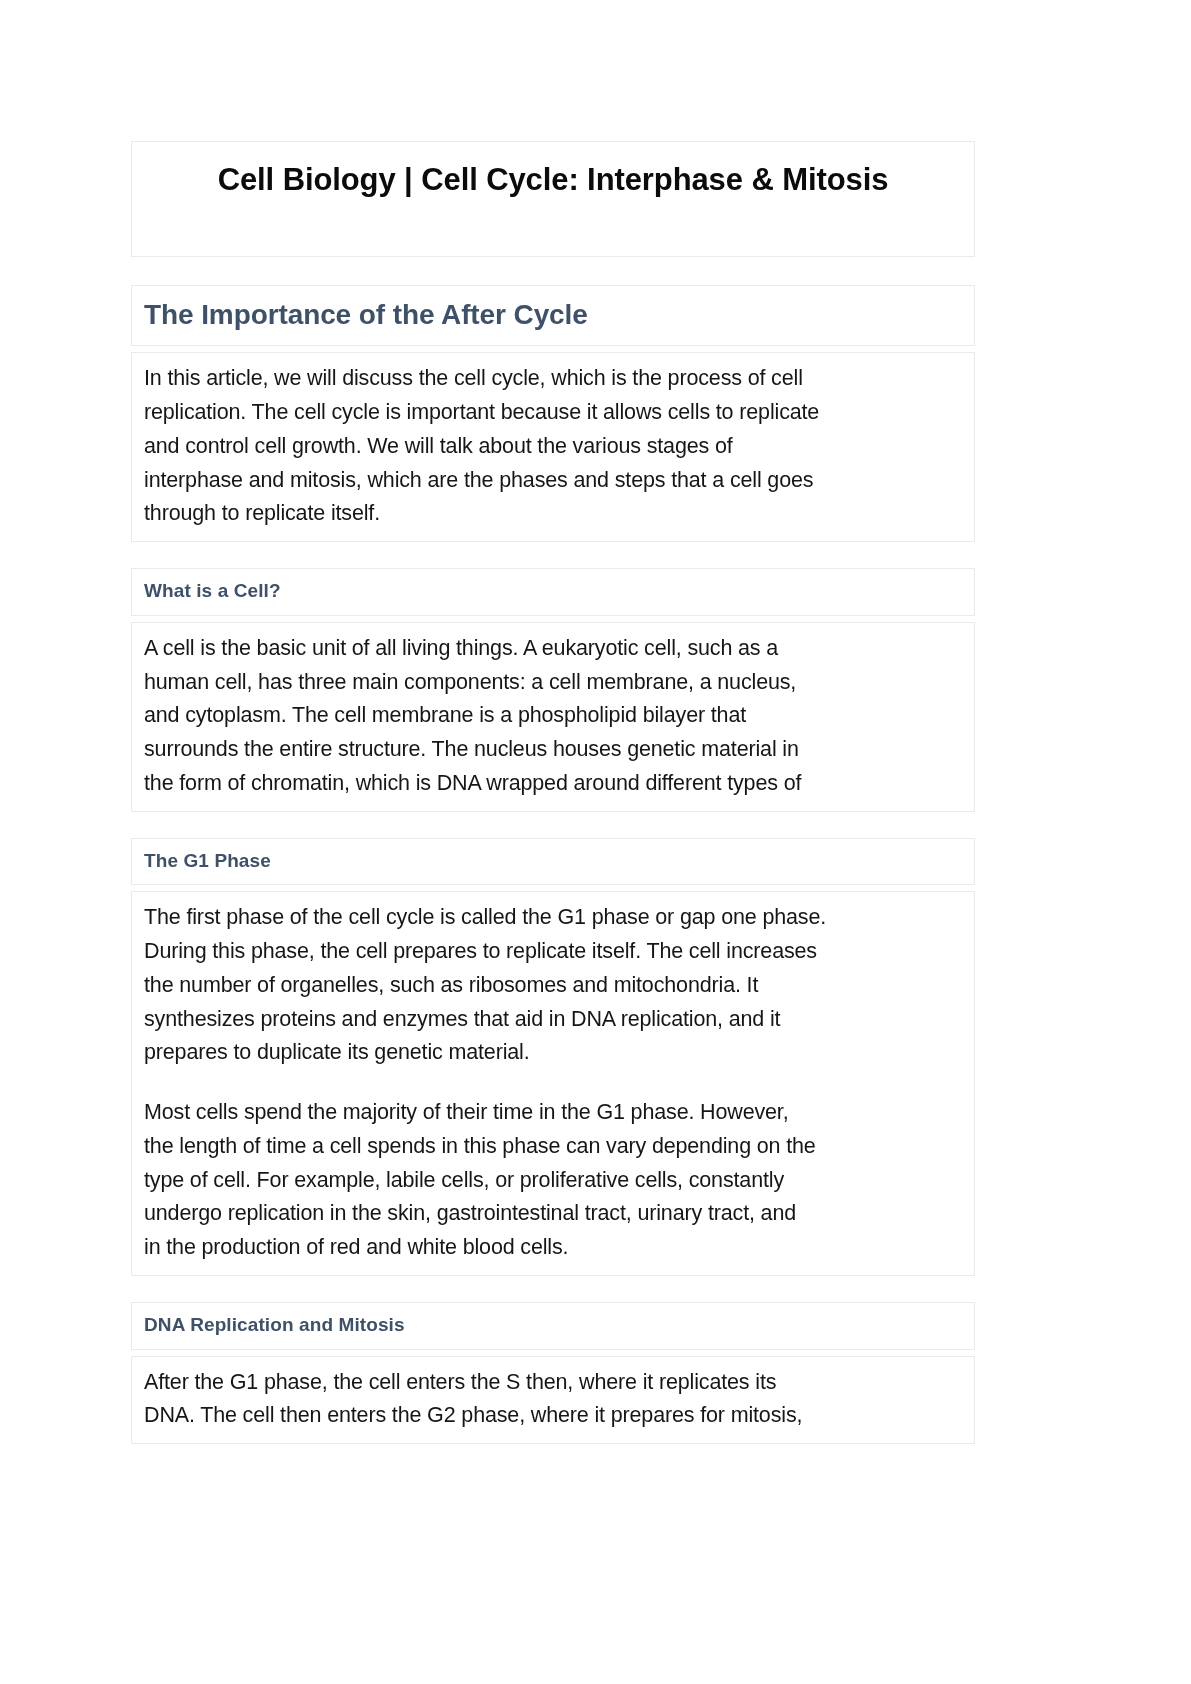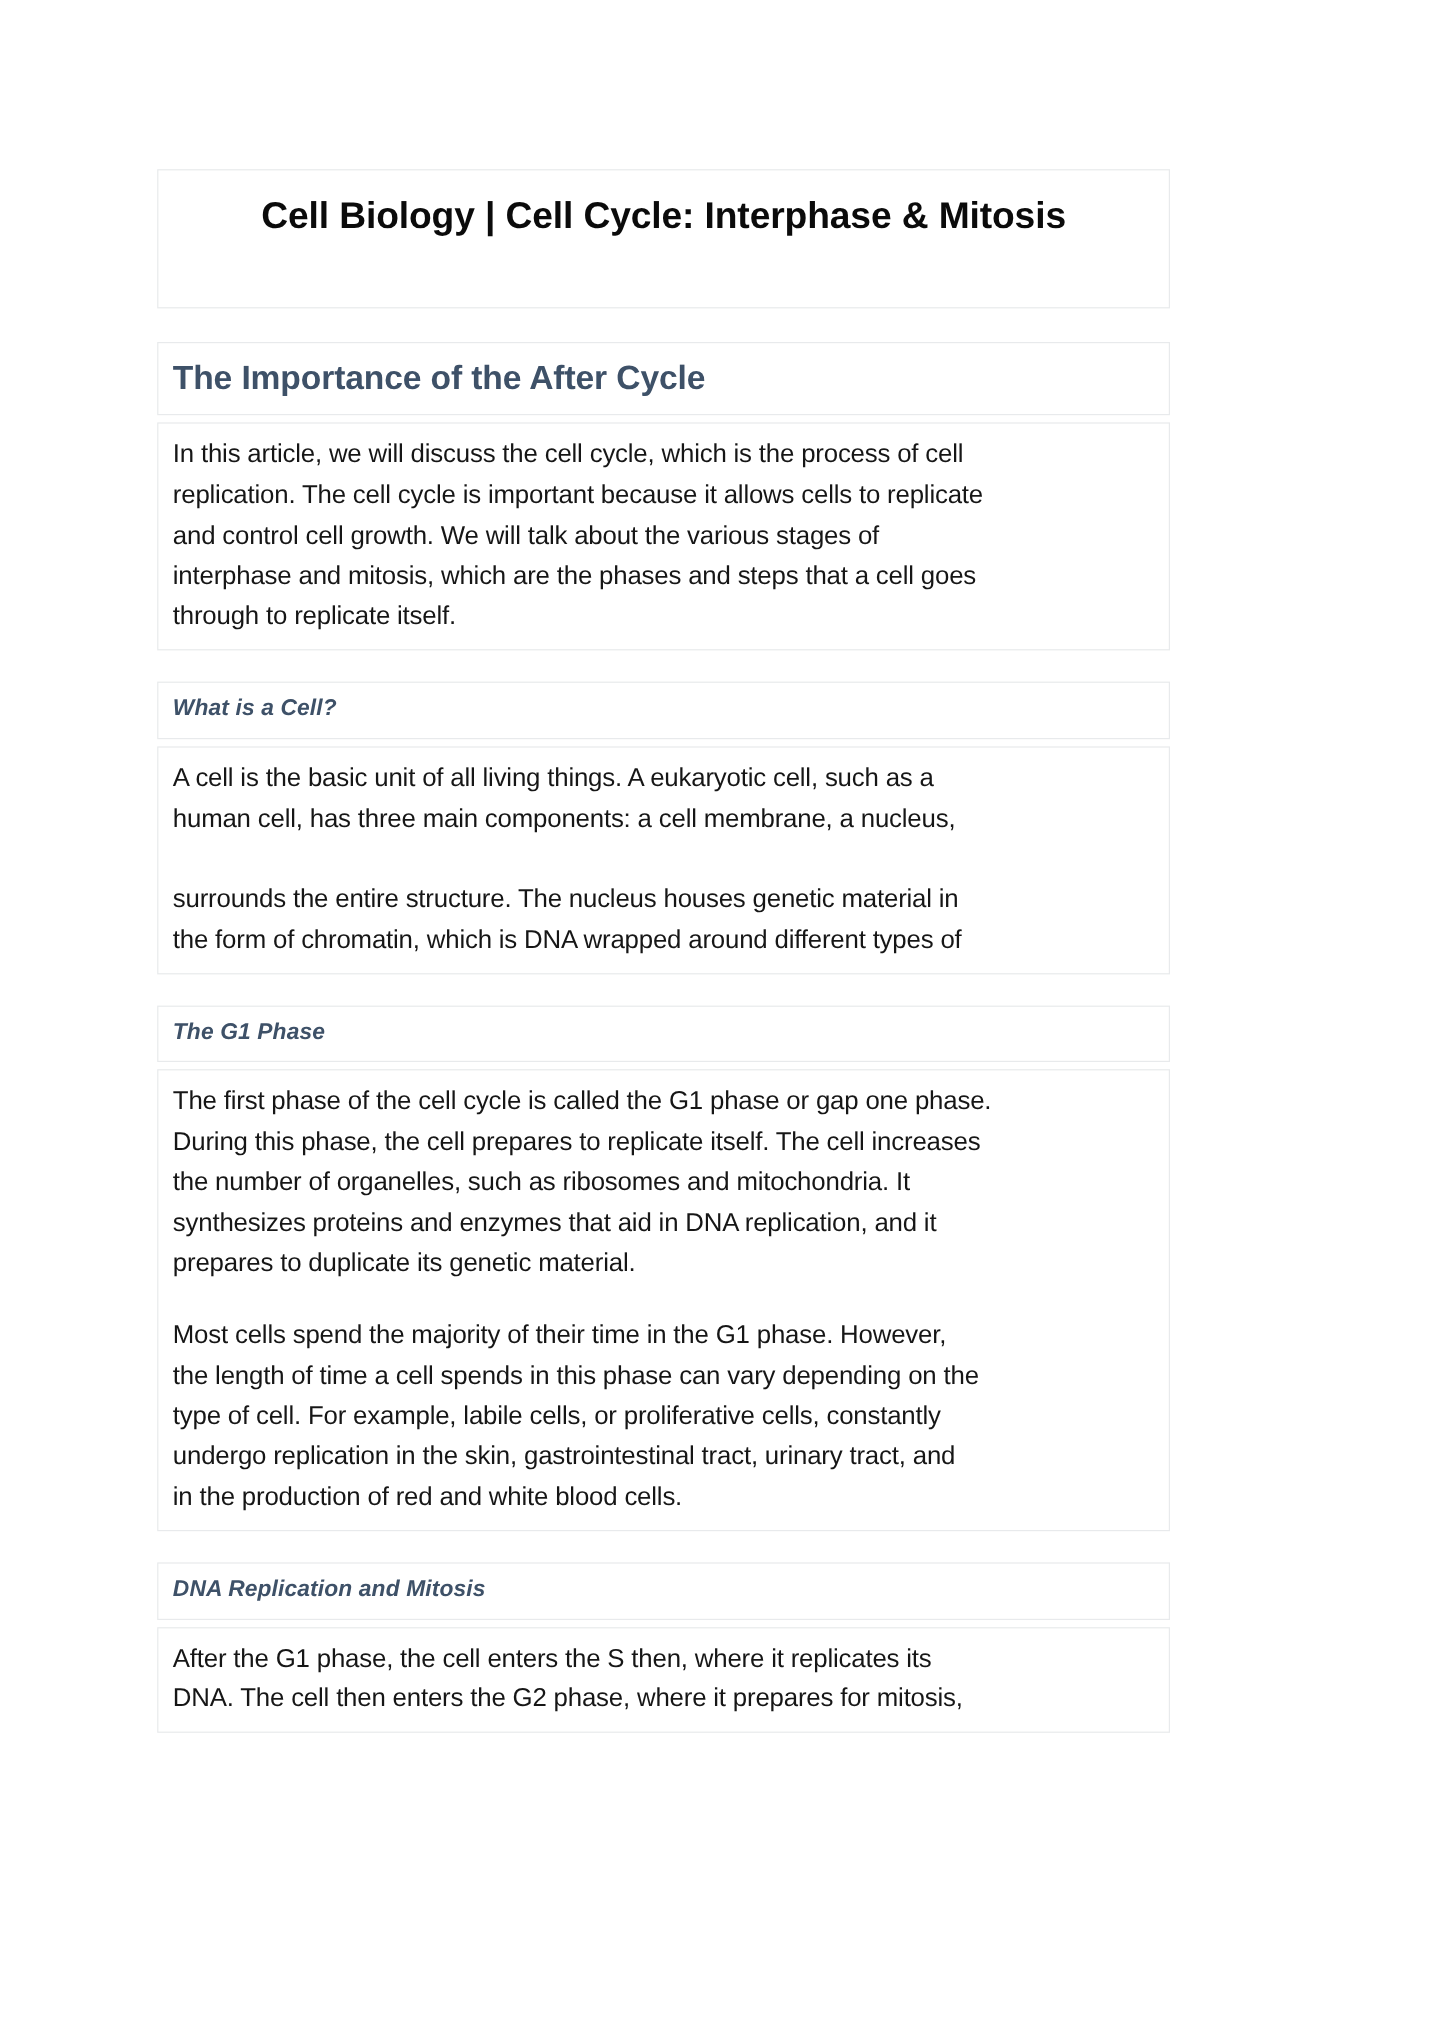--- a/index.html
+++ b/index.html
@@ -68,21 +68,20 @@
   
   .h2-box {
     padding: 11px 12px 12px 12px;
   }
   .h2-text {
     font-size: 19px;
     font-weight: bold;
     color: #3e5168;
     line-height: 1.2;
     letter-spacing: 0.1px;
-    font-style: italic;
   }
 
   
   .p-box {
     padding: 9px 28px 10px 12px;
   }
   .para {
     font-size: 21.5px;
     color: #161616;
     line-height: 1.57;
@@ -123,21 +122,21 @@
     <div class="gap-md"></div>
 
     <div class="block h2-box">
       <div class="h2-text">What is a Cell?</div>
     </div>
     <div class="gap-sm"></div>
     <div class="block p-box">
       <div class="para">
         <span>A cell is the basic unit of all living things. A eukaryotic cell, such as a</span><br>
         <span>human cell, has three main components: a cell membrane, a nucleus,</span><br>
-        <br>
+        <span>and cytoplasm. The cell membrane is a phospholipid bilayer that</span><br>
         <span>surrounds the entire structure. The nucleus houses genetic material in</span><br>
         <span>the form of chromatin, which is DNA wrapped around different types of</span><br>
       </div>
     </div>
 
     <div class="gap-md"></div>
 
     <div class="block h2-box">
       <div class="h2-text">The G1 Phase</div>
     </div>

